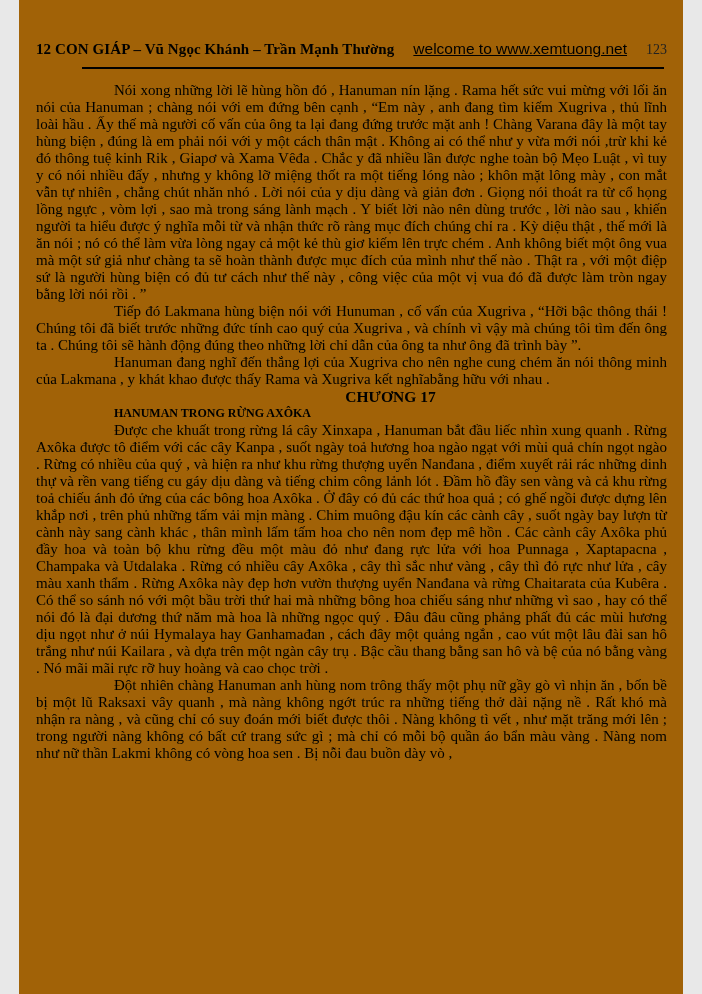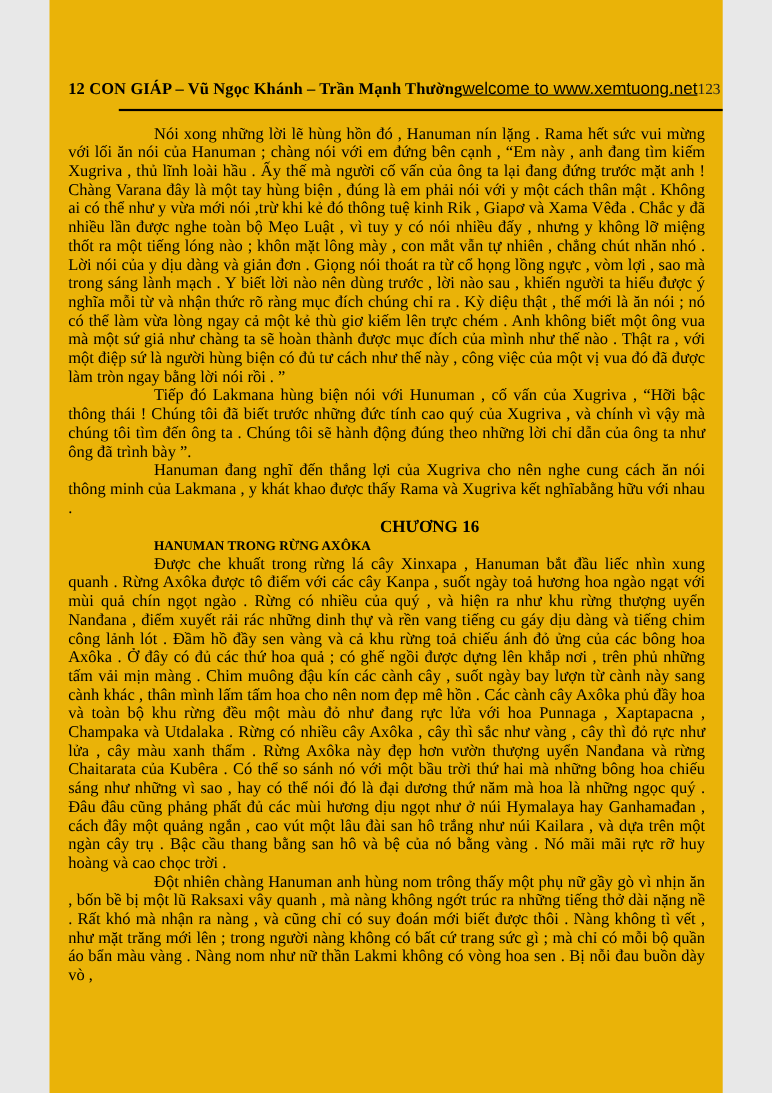--- a/index.html
+++ b/index.html
@@ -1,21 +1,21 @@
 <!DOCTYPE html>
 <html><head>
 <meta charset="utf-8">
 <style>
   html, body { margin: 0; padding: 0; background: #e8e8e8; }
   .page {
     position: relative;
-    width: 612px;
+    width: 664px;
     height: 994px;
     margin: 0 auto;
-    background: #eab308;
+    background: #a16207;
     font-family: "Liberation Serif", "DejaVu Serif", serif;
     color: #000000;
     overflow: hidden;
     box-sizing: border-box;
   }
   .header-row {
     display: flex;
     align-items: baseline;
     justify-content: space-between;
     padding: 40px 16px 0 17px;
@@ -26,21 +26,20 @@
     letter-spacing: 0.1px;
     white-space: nowrap;
   }
   .site-link {
     font-family: "Liberation Sans", "DejaVu Sans", sans-serif;
     font-size: 15.5px;
     text-decoration: underline;
     color: #000000;
     white-space: nowrap;
     cursor: pointer;
-    margin-top: 32px;
   }
   .page-number {
     font-size: 14px;
     color: #222222;
     white-space: nowrap;
   }
   .header-rule {
     width: 582px;
     margin: 9px auto 0 63px;
     border: 0;
@@ -80,22 +79,22 @@
     <span class="book-title">12 CON GIÁP – Vũ Ngọc Khánh – Trần Mạnh Thường</span>
     <span class="site-link">welcome to www.xemtuong.net</span>
     <span class="page-number">123</span>
   </div>
 
   <hr class="header-rule">
 
   <div class="body-text">
     <p>Nói xong những lời lẽ hùng hồn đó , Hanuman nín lặng . Rama hết sức vui mừng với lối ăn nói của Hanuman ; chàng nói với em đứng bên cạnh , “Em này , anh đang tìm kiếm Xugriva , thủ lĩnh loài hầu . Ấy thế mà người cố vấn của ông ta lại đang đứng trước mặt anh ! Chàng Varana đây là một tay hùng biện , đúng là em phải nói với y một cách thân mật . Không ai có thể như y vừa mới nói ,trừ khi kẻ đó thông tuệ kinh Rik , Giapơ và Xama Vêđa . Chắc y đã nhiều lần được nghe toàn bộ Mẹo Luật , vì tuy y có nói nhiều đấy , nhưng y không lỡ miệng thốt ra một tiếng lóng nào ; khôn mặt lông mày , con mắt vẫn tự nhiên , chẳng chút nhăn nhó . Lời nói của y dịu dàng và giản đơn . Giọng nói thoát ra từ cổ họng lồng ngực , vòm lợi , sao mà trong sáng lành mạch . Y biết lời nào nên dùng trước , lời nào sau , khiến người ta hiểu được ý nghĩa mỗi từ và nhận thức rõ ràng mục đích chúng chỉ ra . Kỳ diệu thật , thế mới là ăn nói ; nó có thể làm vừa lòng ngay cả một kẻ thù giơ kiếm lên trực chém . Anh không biết một ông vua mà một sứ giả như chàng ta sẽ hoàn thành được mục đích của mình như thế nào . Thật ra , với một điệp sứ là người hùng biện có đủ tư cách như thế này , công việc của một vị vua đó đã được làm tròn ngay bằng lời nói rồi . ”</p>
     <p>Tiếp đó Lakmana hùng biện nói với Hunuman , cố vấn của Xugriva , “Hỡi bậc thông thái ! Chúng tôi đã biết trước những đức tính cao quý của Xugriva , và chính vì vậy mà chúng tôi tìm đến ông ta . Chúng tôi sẽ hành động đúng theo những lời chỉ dẫn của ông ta như ông đã trình bày ”.</p>
-    <p>Hanuman đang nghĩ đến thắng lợi của Xugriva cho nên nghe cung cách ăn nói thông minh của Lakmana , y khát khao được thấy Rama và Xugriva kết nghĩabằng hữu với nhau .</p>
+    <p>Hanuman đang nghĩ đến thắng lợi của Xugriva cho nên nghe cung chém ăn nói thông minh của Lakmana , y khát khao được thấy Rama và Xugriva kết nghĩabằng hữu với nhau .</p>
 
-    <p class="chapter-label">CHƯƠNG 16</p>
+    <p class="chapter-label">CHƯƠNG 17</p>
     <p class="chapter-title">HANUMAN TRONG RỪNG AXÔKA</p>
 
     <p>Được che khuất trong rừng lá cây Xinxapa , Hanuman bắt đầu liếc nhìn xung quanh . Rừng Axôka được tô điểm với các cây Kanpa , suốt ngày toả hương hoa ngào ngạt với mùi quả chín ngọt ngào . Rừng có nhiều của quý , và hiện ra như khu rừng thượng uyển Nanđana , điểm xuyết rải rác những dinh thự và rền vang tiếng cu gáy dịu dàng và tiếng chim công lảnh lót . Đầm hồ đầy sen vàng và cả khu rừng toả chiếu ánh đỏ ửng của các bông hoa Axôka . Ở đây có đủ các thứ hoa quả ; có ghế ngồi được dựng lên khắp nơi , trên phủ những tấm vải mịn màng . Chim muông đậu kín các cành cây , suốt ngày bay lượn từ cành này sang cành khác , thân mình lấm tấm hoa cho nên nom đẹp mê hồn . Các cành cây Axôka phủ đầy hoa và toàn bộ khu rừng đều một màu đỏ như đang rực lửa với hoa Punnaga , Xaptapacna , Champaka và Utdalaka . Rừng có nhiều cây Axôka , cây thì sắc như vàng , cây thì đỏ rực như lửa , cây màu xanh thẩm . Rừng Axôka này đẹp hơn vườn thượng uyển Nanđana và rừng Chaitarata của Kubêra . Có thể so sánh nó với một bầu  trời thứ hai mà những bông hoa chiếu sáng như những vì sao , hay có thể nói đó là đại dương thứ năm mà hoa là những ngọc quý . Đâu đâu cũng phảng phất đủ các mùi hương dịu ngọt như ở núi Hymalaya hay Ganhamađan , cách đây một quảng ngắn , cao vút một lâu đài san hô trắng như núi Kailara , và dựa trên một ngàn cây trụ . Bậc cầu thang bằng san hô và bệ của nó bằng vàng . Nó mãi mãi rực rỡ huy hoàng và cao chọc trời .</p>
     <p>Đột nhiên chàng Hanuman anh hùng nom trông thấy một phụ nữ gầy gò vì nhịn ăn , bốn bề bị một lũ Raksaxi vây quanh , mà nàng không ngớt trúc ra những tiếng thở dài nặng nề . Rất khó mà nhận ra nàng , và cũng chỉ có suy đoán mới biết được thôi .  Nàng không tì vết , như mặt trăng mới lên ; trong người nàng không có bất cứ  trang sức gì ; mà chỉ có mỗi bộ quần áo bẩn màu vàng . Nàng nom như nữ thần Lakmi không có vòng hoa sen . Bị nỗi đau buồn dày vò ,</p>
   </div>
 
 </div>
 
 </body></html>

